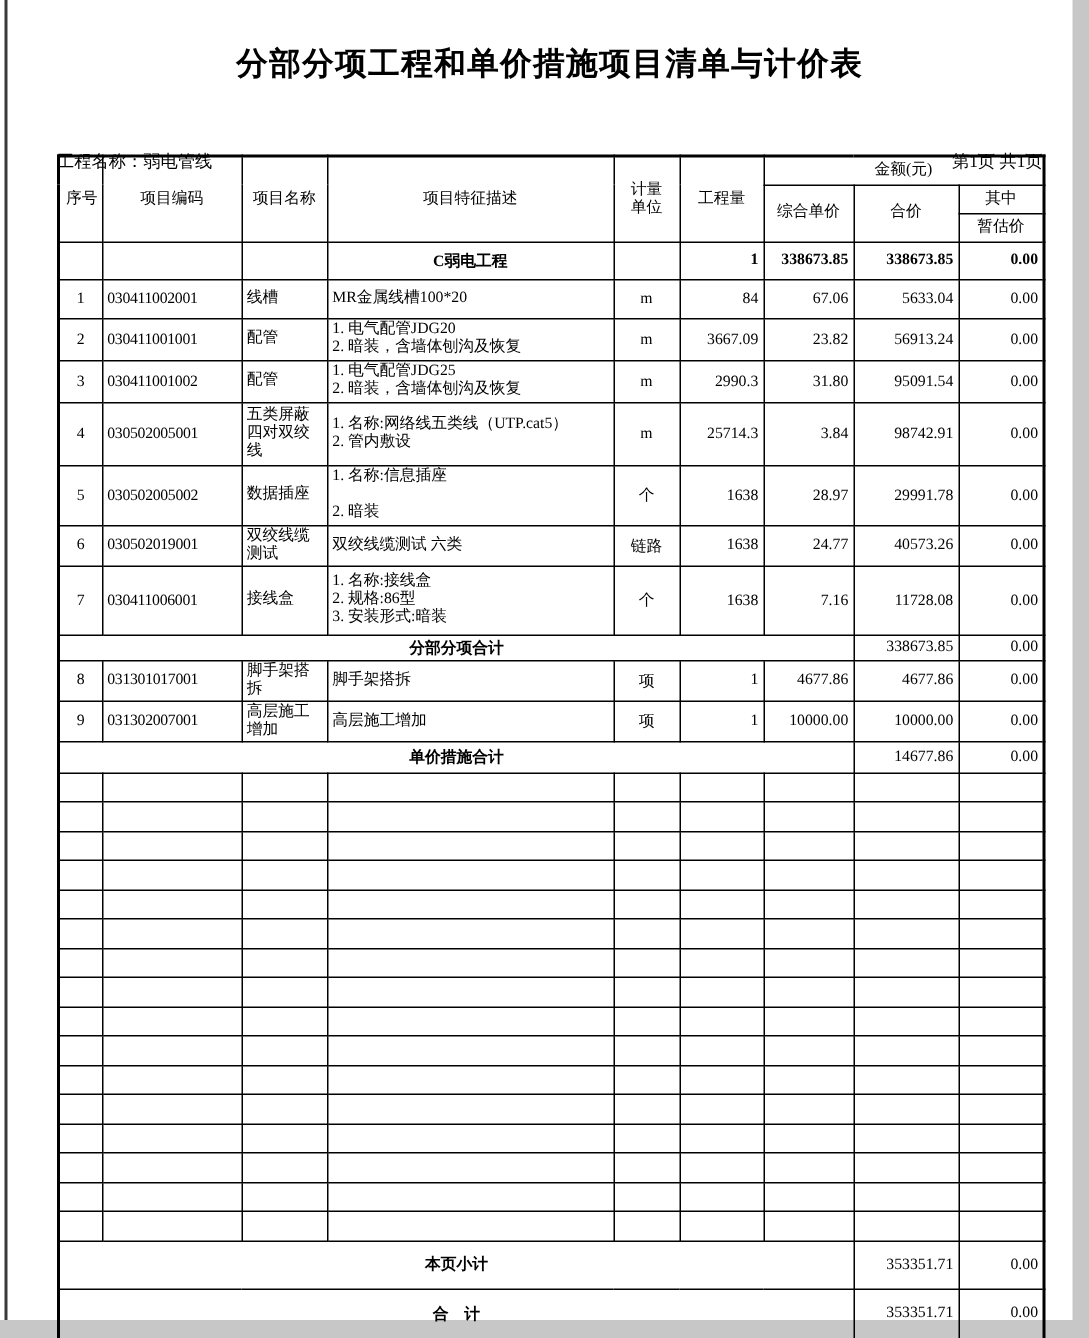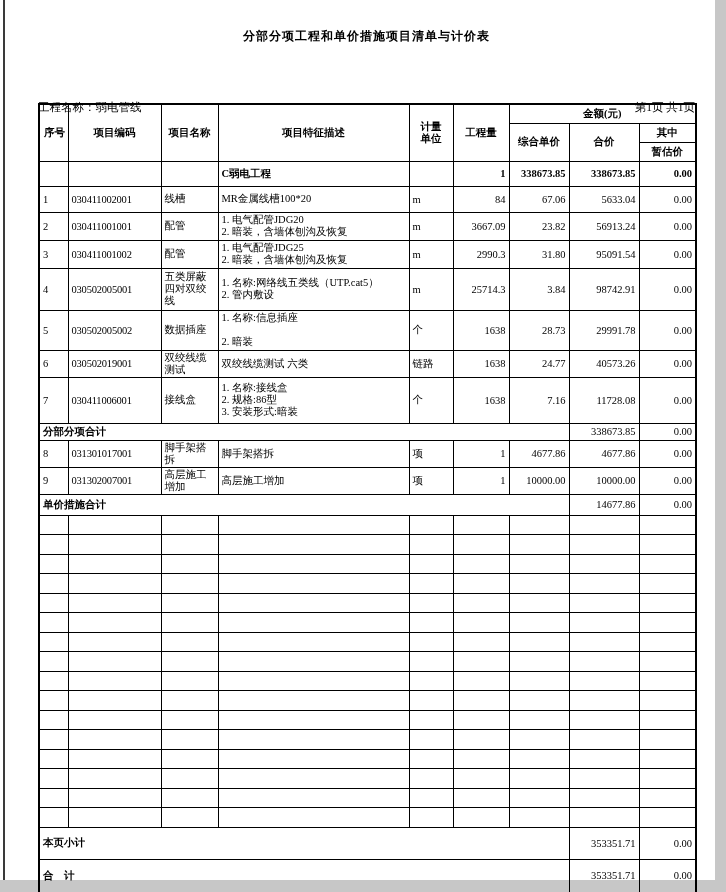--- a/index.html
+++ b/index.html
@@ -10,44 +10,44 @@
     font-family: "Liberation Serif", "DejaVu Serif", serif;
     color: #000;
     overflow: hidden;
   }
   .right-strip { position: absolute; left: 715px; top: 0; width: 11px; height: 892px; background: #c7c7c7; }
   .bottom-strip { position: absolute; left: 0; top: 880px; width: 726px; height: 12px; background: #c7c7c7; }
   .left-line { position: absolute; left: 3px; top: 0; width: 2px; height: 880px; background: #3a3a3a; }
 
   .doc-title {
     position: absolute; left: 38px; top: 28px; width: 657px;
-    text-align: center; font-size: 12px; font-weight: bold; letter-spacing: 1px;
+    text-align: center; font-size: 21px; font-weight: bold; letter-spacing: 1px;
   }
   .meta-row {
     position: absolute; left: 38px; top: 80px; width: 657px;
     display: flex; justify-content: space-between;
     font-size: 11.5px; font-weight: normal; margin-top: 20px;
   }
 
   table.pricing {
     position: absolute; left: 38px; top: 103px;
     width: 657px; table-layout: fixed; border-collapse: collapse;
     border: 2px solid #000;
   }
   table.pricing th, table.pricing td {
     border: 1px solid #000;
     font-size: 10.5px;
     padding: 1px 3px;
     overflow: hidden;
     vertical-align: middle;
   }
-  thead th { font-weight: bold; text-align: center; height: 19px; padding: 0 1px; line-height: 11.5px; }
+  thead th { font-weight: normal; text-align: center; height: 19px; padding: 0 1px; line-height: 11.5px; }
   .th-narrow span { display: inline-block; width: 23px; }
 
-  .ta-c { text-align: left; }
+  .ta-c { text-align: center; }
   .ta-l { text-align: left; }
   .ta-r { text-align: right; }
   .b { font-weight: bold; }
 
   td.cell-desc { font-size: 9.5px; line-height: 12px; padding: 2px 3px; }
   td.cell-desc div { white-space: nowrap; }
   td.c-code { font-size: 10px; letter-spacing: -0.2px; }
   td.c-name { font-size: 10px; line-height: 12px; }
 
   tbody tr.r-section { height: 25px; }
@@ -179,21 +179,21 @@
         <td class="ta-c">5</td>
         <td class="ta-l c-code">030502005002</td>
         <td class="ta-l c-name">数据插座</td>
         <td class="ta-l cell-desc">
           <div>1. 名称:信息插座</div>
           <div>&nbsp;</div>
           <div>2. 暗装</div>
         </td>
         <td class="ta-c">个</td>
         <td class="ta-r">1638</td>
-        <td class="ta-r">28.73</td>
+        <td class="ta-r">28.97</td>
         <td class="ta-r">29991.78</td>
         <td class="ta-r">0.00</td>
       </tr>
       <tr class="r-item">
         <td class="ta-c">6</td>
         <td class="ta-l c-code">030502019001</td>
         <td class="ta-l c-name">双绞线缆测试</td>
         <td class="ta-l cell-desc">
           <div>双绞线缆测试 六类</div>
         </td>

